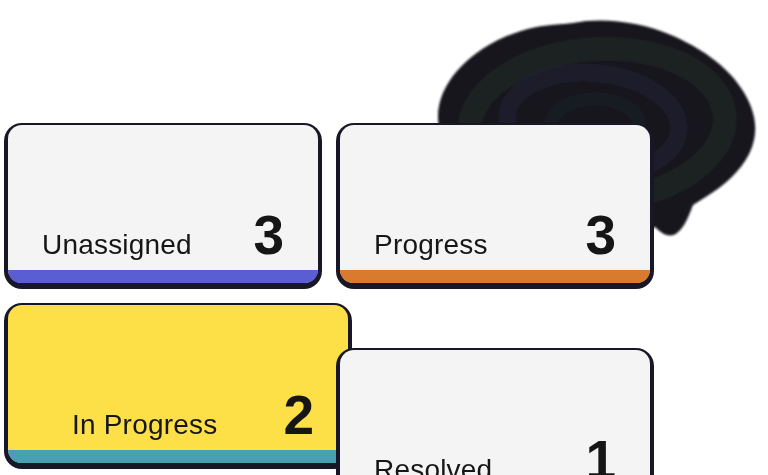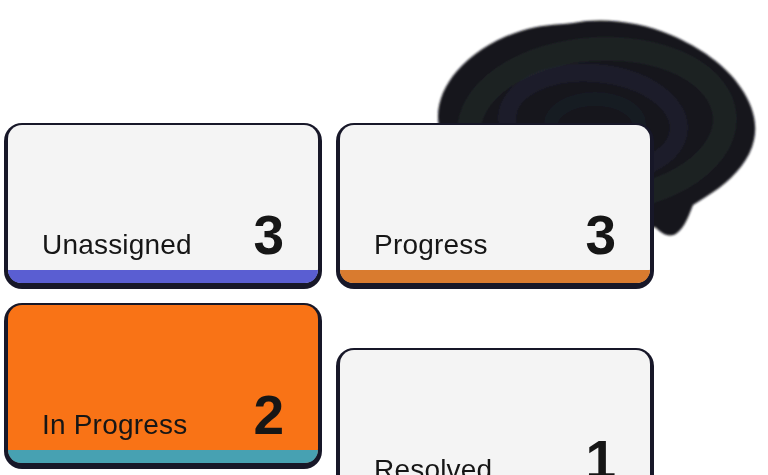--- a/index.html
+++ b/index.html
@@ -84,21 +84,21 @@
   </div>
 
   <div class="card card-2" style="background: rgb(244, 244, 244);">
     <div class="card-row">
       <span class="card-label">Progress</span>
       <span class="card-value">3</span>
     </div>
     <div class="card-bar" style="background: rgb(217, 123, 47);"></div>
   </div>
 
-  <div class="card card-3" style="background: #f97316;">
+  <div class="card card-3" style="background: #fde047; padding-left: 30px;">
     <div class="card-row">
       <span class="card-label">In Progress</span>
       <span class="card-value">2</span>
     </div>
     <div class="card-bar" style="background: rgb(71, 161, 178);"></div>
   </div>
 
   <div class="card card-4" style="background: rgb(244, 244, 244);">
     <div class="card-row">
       <span class="card-label">Resolved</span>

